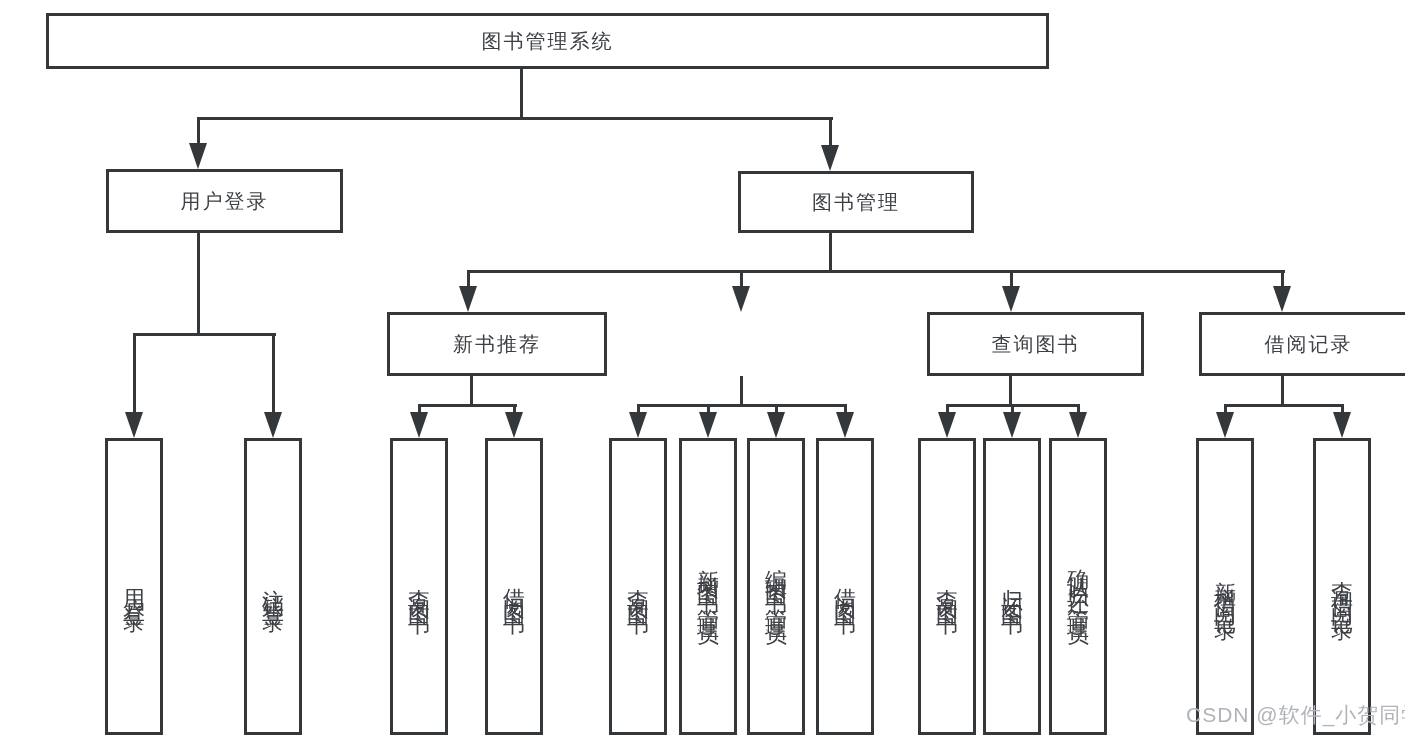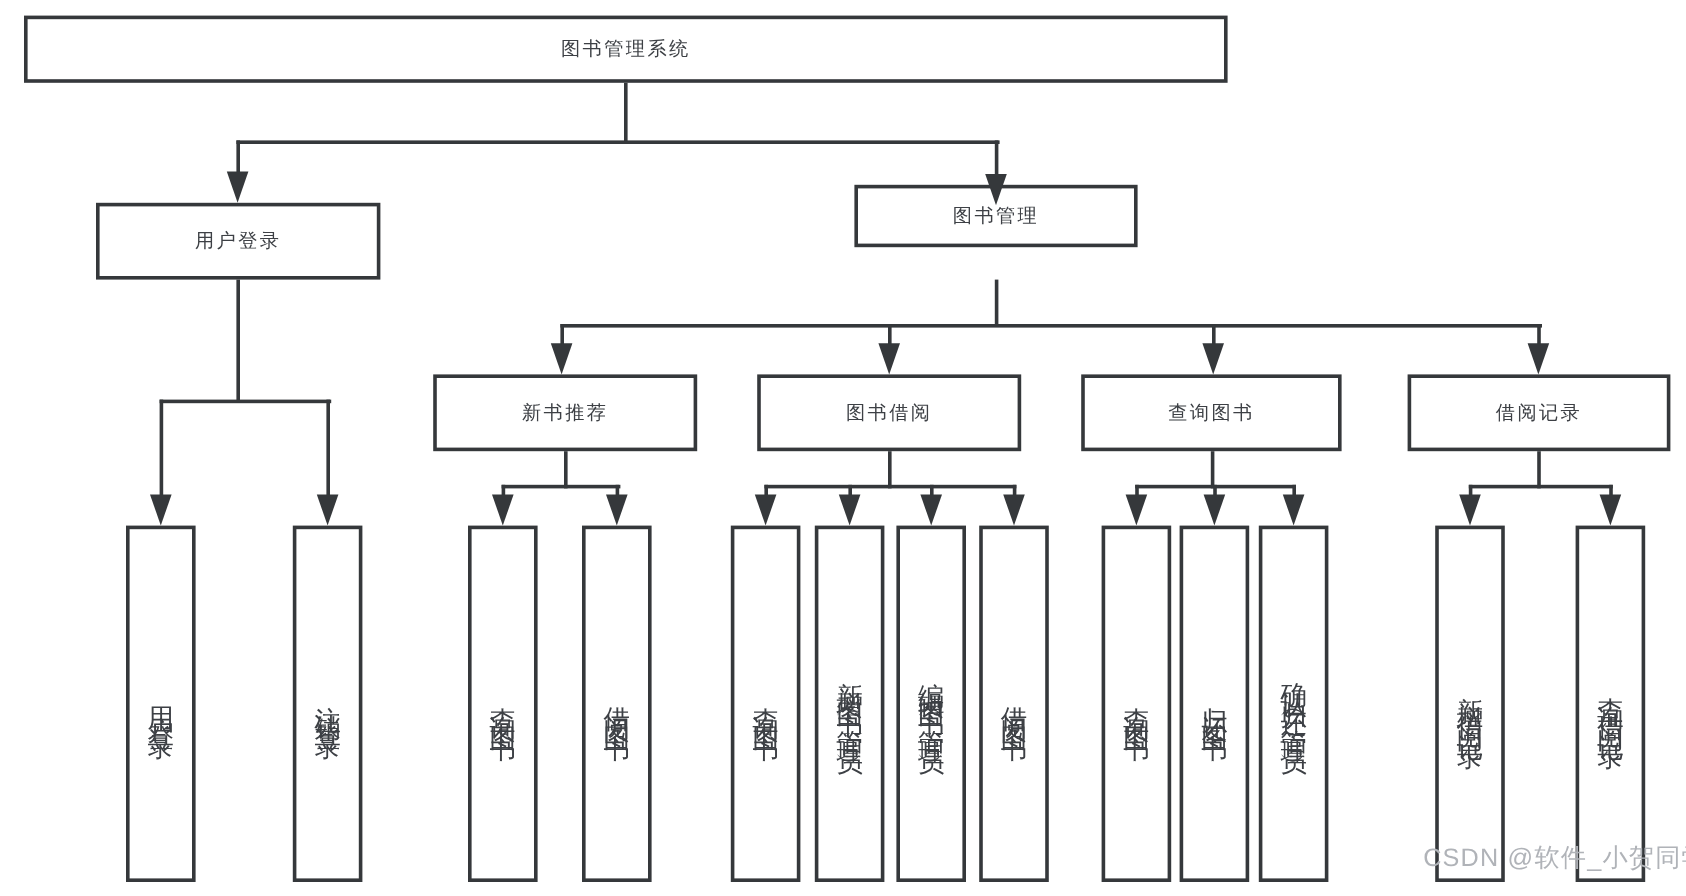--- a/index.html
+++ b/index.html
@@ -20,23 +20,24 @@
   
   .box {
     position: absolute;
     box-sizing: border-box;
     border: 3px solid var(--line);
     background: var(--bg);
     display: flex;
     align-items: center;
     justify-content: center;
     color: var(--text);
-    font-size: 16px;
+    font-size: 20px;
     letter-spacing: 2px;
     white-space: nowrap;
+    margin-left: 26px;
   }
   .vbox {
     position: absolute;
     box-sizing: border-box;
     border: 3px solid var(--line);
     background: var(--bg);
     display: flex;
     align-items: center;
     justify-content: center;
     color: var(--text);
@@ -67,25 +68,24 @@
 </style>
 </head>
 <body>
 
 <div class="canvas">
 
   <div class="box" style="left:20px; top:13px; width:1003px; height:56px;">图书管理系统</div>
 
   <div class="box" style="left:80px; top:169px; width:237px; height:64px;">用户登录</div>
 
-  <div class="box" style="left:712px; top:154px; width:236px; height:52px;">图书管理</div>
+  <div class="box" style="left:712px; top:171px; width:236px; height:62px;">图书管理</div>
 
   <div class="box" style="left:361px; top:312px; width:220px; height:64px;">新书推荐</div>
 
-  <div class="box" style="left:631px; top:312px; width:220px; height:64px;">图书借阅</div>
 
   <div class="box" style="left:901px; top:312px; width:217px; height:64px;">查询图书</div>
 
   <div class="box" style="left:1173px; top:312px; width:219px; height:64px;">借阅记录</div>
 
   <div class="vbox" style="left:105px; top:438px; width:58px; height:297px;">用户登录</div>
 
   <div class="vbox" style="left:244px; top:438px; width:58px; height:297px;">注销登录</div>
 
   <div class="vbox" style="left:390px; top:438px; width:58px; height:297px;">查询图书</div>

